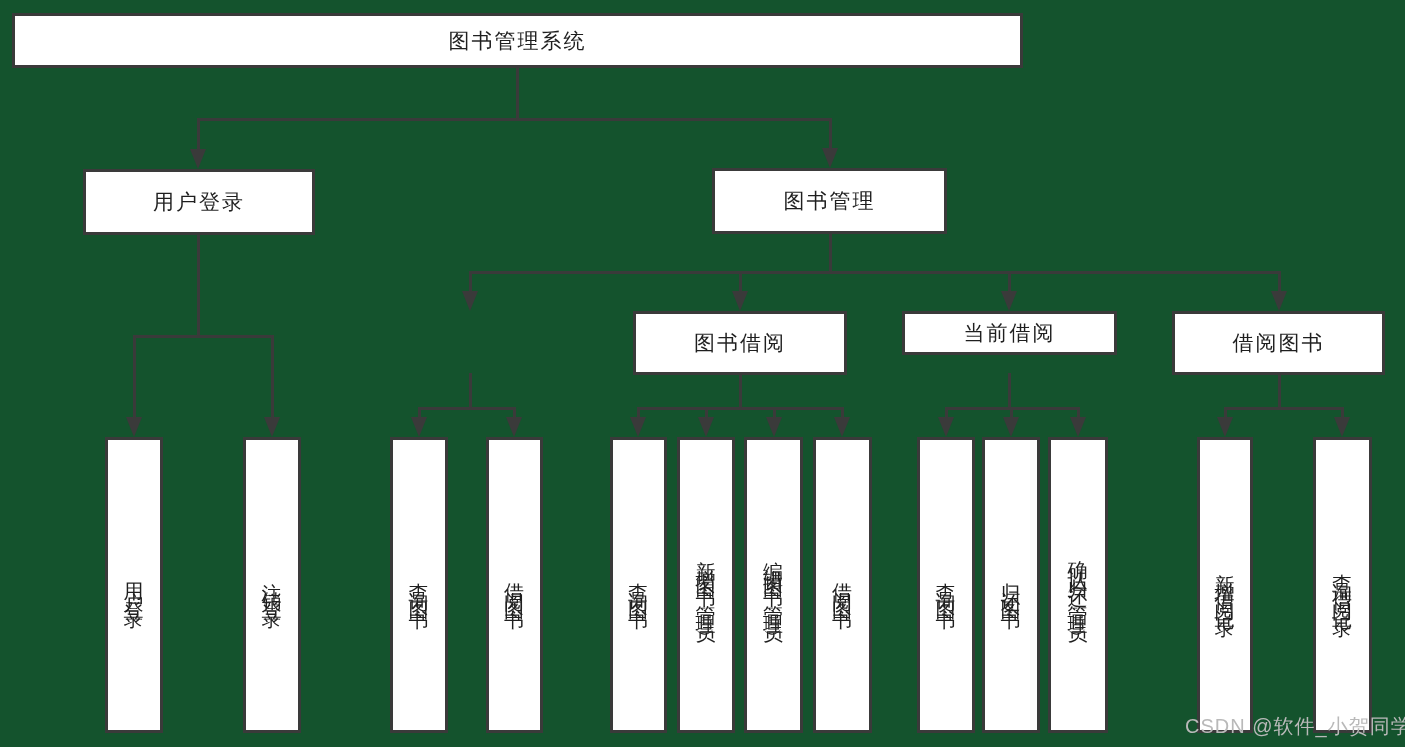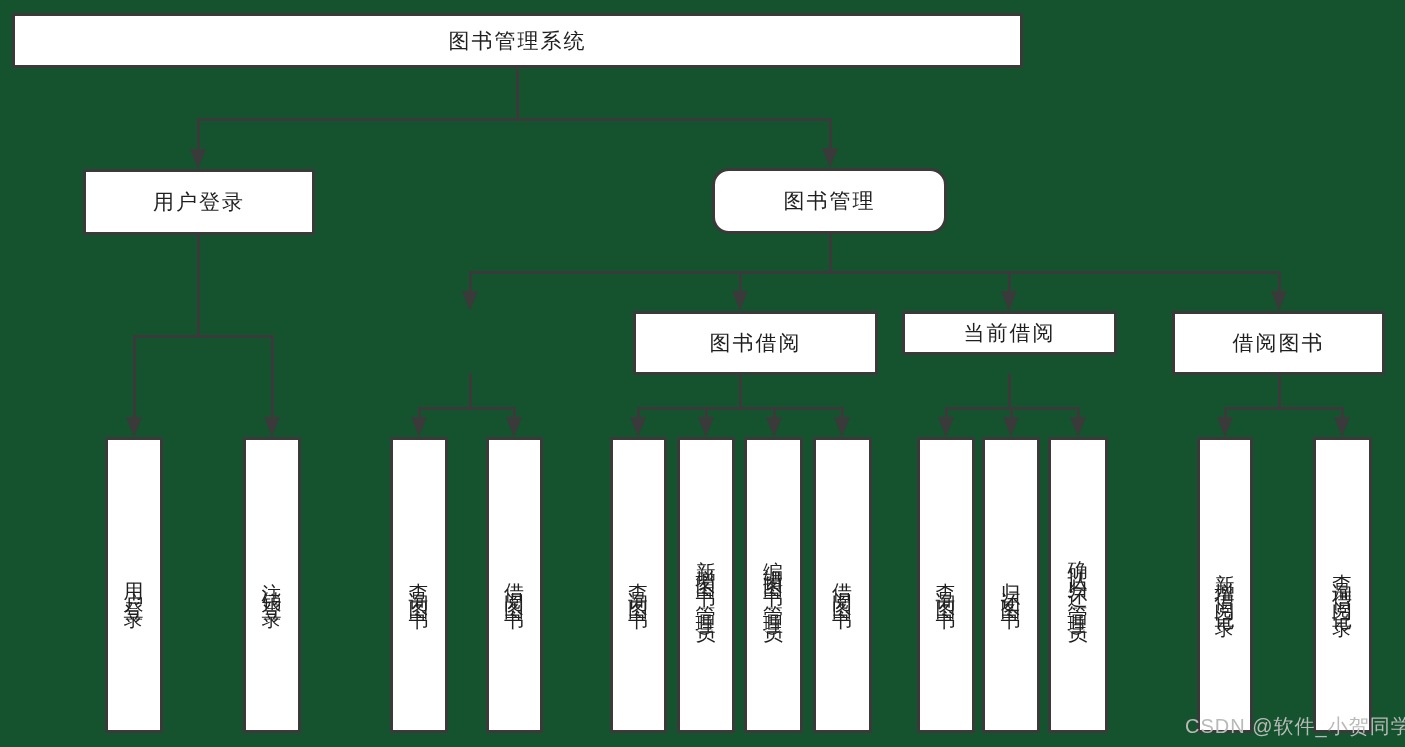--- a/index.html
+++ b/index.html
@@ -51,25 +51,25 @@
 
 <div id="canvas">
 
   <div class="node h" style="left:12px;top:13px;width:1011px;height:55px;">
     <span>图书管理系统</span>
   </div>
 
   <div class="node h" style="left:83px;top:169px;width:232px;height:66px;">
     <span>用户登录</span>
   </div>
-  <div class="node h" style="left:712px;top:168px;width:235px;height:66px;border-radius:17px;">
+  <div class="node h" style="left:712px;top:168px;width:235px;height:66px;">
     <span>图书管理</span>
   </div>
 
-  <div class="node h" style="left:633px;top:311px;width:245px;height:64px;">
+  <div class="node h" style="left:633px;top:311px;width:214px;height:64px;">
     <span>图书借阅</span>
   </div>
   <div class="node h" style="left:902px;top:311px;width:215px;height:44px;">
     <span>当前借阅</span>
   </div>
   <div class="node h" style="left:1172px;top:311px;width:213px;height:64px;">
     <span>借阅图书</span>
   </div>
 
   <div class="node v" style="left:105px;top:437px;width:58px;height:296px;">

